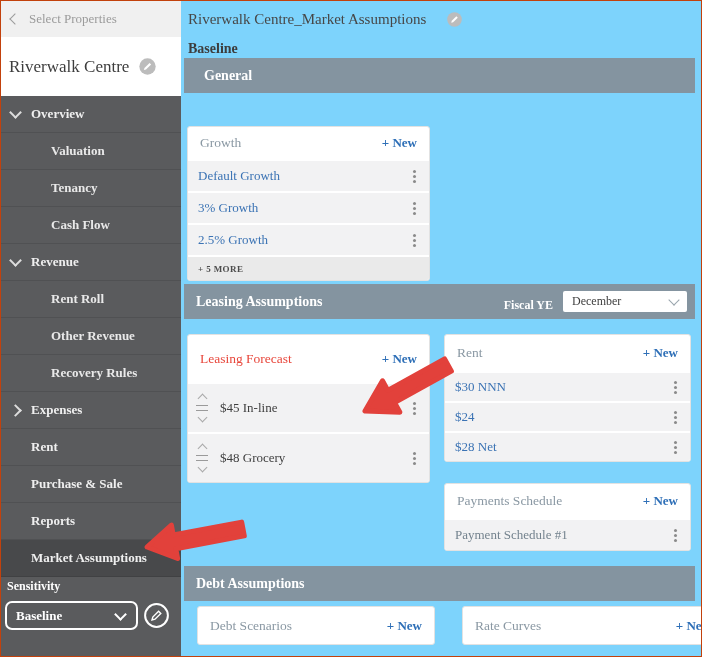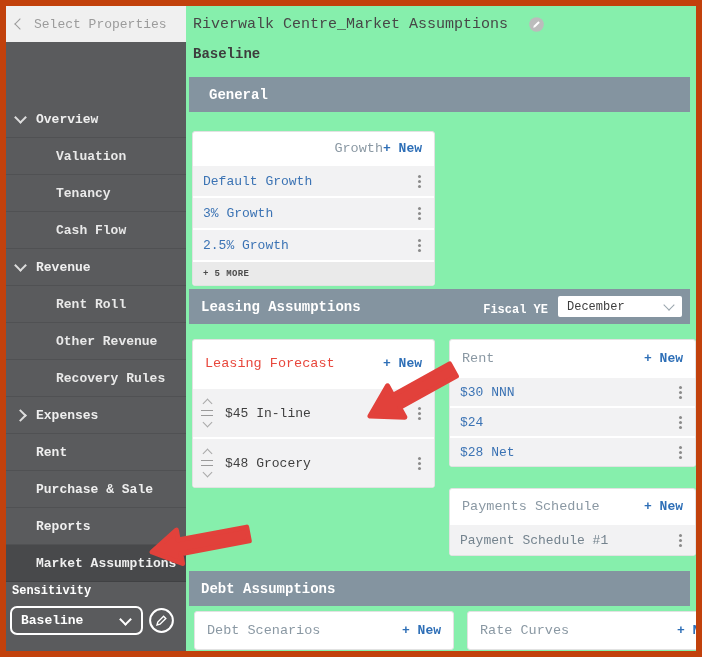--- a/index.html
+++ b/index.html
@@ -1,17 +1,17 @@
 <!DOCTYPE html>
 <html><head>
 <meta charset="utf-8">
 <style>
   html,body{margin:0;padding:0;background:#fff;}
-  .page{position:relative;width:702px;height:657px;overflow:hidden;background:#86efac;
-        font-family:Liberation Mono, monospace;border:6px solid #c2410c;box-sizing:border-box;}
+  .page{position:relative;width:702px;height:657px;overflow:hidden;background:#7dd3fc;
+        font-family:Liberation Serif, serif;border:1px solid #c2410c;box-sizing:border-box;}
 
   
   .sidebar{position:absolute;left:0;top:0;width:180px;height:100%;background:#5a5b5d;}
   .sb-top{position:absolute;top:0;left:0;width:100%;height:36px;background:#f0f0f0;color:#9b9b9b;
           font-size:13px;display:flex;align-items:center;padding-left:10px;gap:10px;box-sizing:border-box;cursor:pointer;}
   .sb-prop{position:absolute;top:36px;left:0;width:100%;height:59px;background:#ffffff;
            display:flex;align-items:center;padding-left:8px;gap:9px;box-sizing:border-box;}
   .prop-name{font-size:17px;color:#3d3d3d;}
   .sb-nav{position:absolute;top:95px;left:0;width:100%;}
   .nav-item{height:36px;display:flex;align-items:center;color:#efefef;font-size:13px;font-weight:bold;
@@ -36,41 +36,41 @@
 
   
   .main{position:absolute;left:180px;top:0;right:0;bottom:0;}
   .title-row{position:absolute;top:10px;left:7px;display:flex;align-items:center;gap:20px;}
   .page-title{font-size:15px;color:#474747;font-weight:normal;margin:0;}
   .subtitle{position:absolute;top:40px;left:7px;font-size:14px;font-weight:bold;color:#3d3d3d;}
   .pencil-badge{cursor:pointer;flex:0 0 auto;}
 
   .bar{position:absolute;left:3px;right:6px;height:35px;background:#8494a0;color:#fff;display:flex;
        align-items:center;padding-left:12px;font-size:14px;font-weight:bold;box-sizing:border-box;}
-  .bar-general{top:71px;padding-left:20px;}
+  .bar-general{top:57px;padding-left:20px;}
   .bar-leasing{top:283px;}
   .bar-debt{top:565px;}
   .fiscal{margin-left:auto;display:flex;align-items:center;gap:10px;padding-right:8px;}
   .fiscal-label{font-size:12px;font-weight:bold;margin-top:7px;}
   .fiscal-select{width:124px;height:21px;background:#fff;border-radius:2px;color:#3d3d3d;font-size:12px;
                  font-weight:normal;display:flex;align-items:center;justify-content:space-between;
                  padding:0 9px;box-sizing:border-box;cursor:pointer;}
   .sel-chev{color:#9aa5ad;}
 
   .card{position:absolute;background:#fff;border:1px solid #e2e2e2;border-radius:3px;box-sizing:border-box;overflow:hidden;}
   .card-head{display:flex;align-items:center;justify-content:space-between;padding:0 12px;}
   .card-title{font-size:13.5px;color:#8a98a3;}
   .new-link{font-size:13px;color:#2e6fb7;font-weight:bold;cursor:pointer;text-decoration:none;}
   .c-row{display:flex;align-items:center;background:#f2f2f3;border-top:2px solid #fff;padding:0 10px;font-size:13px;}
   .row-link{color:#3b73b4;cursor:pointer;}
   .kebab{margin-left:auto;display:flex;flex-direction:column;gap:2px;cursor:pointer;padding:3px;}
   .kebab i{width:3px;height:3px;border-radius:50%;background:#8a8a8a;}
 
   .growth-card{top:125px;left:6px;width:243px;}
-  .growth-card .card-head{height:32px;justify-content:flex-end;}
+  .growth-card .card-head{height:32px;}
   .growth-card .c-row{height:30px;}
   .more-row{height:23px;background:#eaeaea;border-top:2px solid #fff;display:flex;align-items:center;
             padding-left:10px;font-size:9px;font-weight:bold;color:#4c4c4c;letter-spacing:.4px;cursor:pointer;}
 
   .lf-card{top:333px;left:6px;width:243px;}
   .lf-card .card-head{height:47px;}
   .lf-card .card-title{color:#e8473c;}
   .lf-card .c-row{height:48px;padding:0 10px 0 8px;}
   .lf-card .row-link{color:#3f3f3f;margin-left:12px;cursor:default;}
   .drag{display:flex;flex-direction:column;align-items:center;gap:3px;cursor:grab;}
@@ -81,38 +81,45 @@
 
   .rent-card{top:333px;left:263px;width:247px;}
   .rent-card .card-head{height:36px;}
   .rent-card .c-row{height:28px;}
 
   .pay-card{top:482px;left:263px;width:247px;}
   .pay-card .card-head{height:34px;}
   .pay-card .c-row{height:30px;}
   .pay-card .row-link{color:#74838e;}
 
-  .ds-card{top:605px;left:8px;width:260px;text-align:center;}
+  .ds-card{top:605px;left:16px;width:238px;text-align:center;}
   .ds-card .card-head{height:37px;}
   .rc-card{top:605px;left:281px;width:262px;}
   .rc-card .card-head{height:37px;padding-right:12px;}
 
   .arrows{position:absolute;left:0;top:0;width:702px;height:657px;pointer-events:none;z-index:60;}
 </style>
 </head>
 <body>
 
 <div class="page">
 
   <aside class="sidebar">
     <div class="sb-top">
       <span class="chev left thin"></span>
       <span>Select Properties</span>
     </div>
 
+    <div class="sb-prop">
+      <span class="prop-name">Riverwalk Centre</span>
+      <svg class="pencil-badge" width="19" height="19" viewBox="0 0 20 20">
+        <circle cx="10" cy="10" r="8.6" fill="#bcbcbc"></circle>
+        <path d="M6.2 13.8 L6.8 11.6 L12.2 6.2 L13.8 7.8 L8.4 13.2 Z" fill="#ffffff"></path>
+      </svg>
+    </div>
 
     <nav class="sb-nav">
       <div class="nav-item parent">
         <span class="chev down nav-chev"></span>
         <span>Overview</span>
       </div>
       <div class="nav-item child">
         <span>Valuation</span>
       </div>
       <div class="nav-item child">

